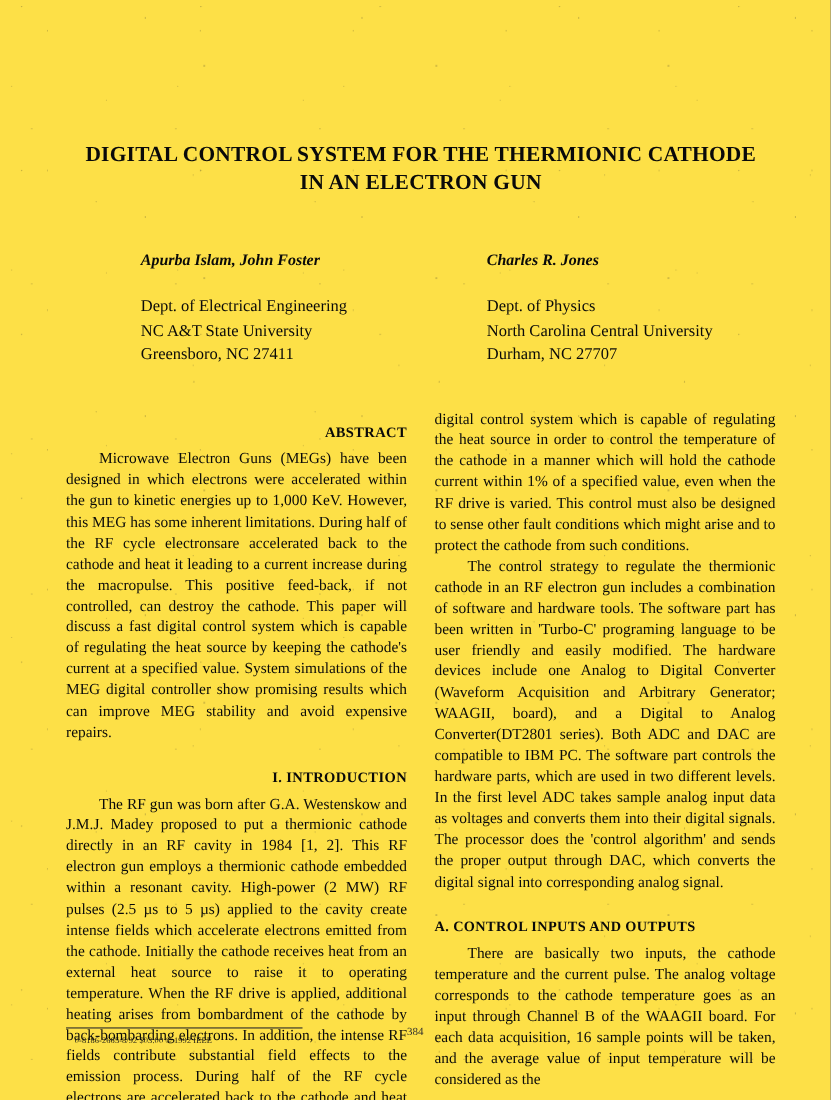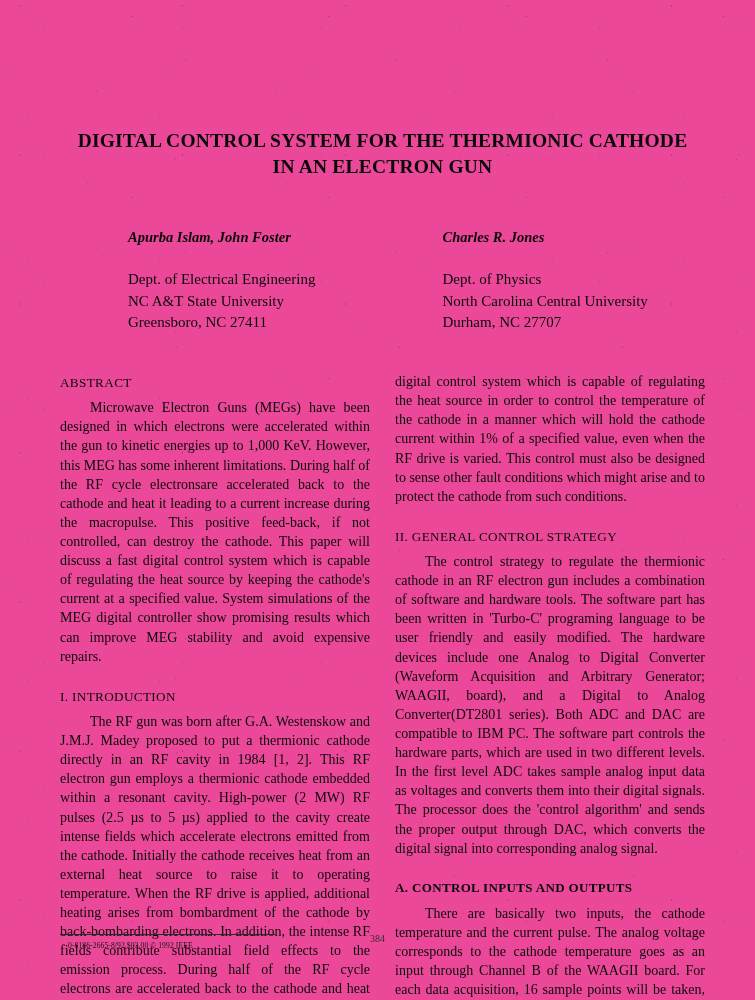--- a/index.html
+++ b/index.html
@@ -6,21 +6,21 @@
   html, body {
     margin: 0;
     padding: 0;
     background: #888;
   }
   .page {
     position: relative;
     width: 755px;
     height: 1000px;
     margin: 0 auto;
-    background: #ec4899;
+    background: #fde047;
     overflow: hidden;
     font-family: "Liberation Serif", "DejaVu Serif", serif;
     color: #0a0a0a;
     box-sizing: border-box;
   }
   
   .scan-noise {
     position: absolute;
     inset: 0;
     pointer-events: none;
@@ -92,24 +92,24 @@
     margin-top: 38px;
   }
   .col {
     width: 310px;
     box-sizing: border-box;
   }
   .col.left  { margin-right: 25px; }
 
   .sec-head {
     font-size: 13.2px;
-    font-weight: normal;
-    text-align: left;
+    font-weight: bold;
+    text-align: right;
     letter-spacing: 0.35px;
-    margin: 2px 0 7px 0;
+    margin: 12px 0 7px 0;
     line-height: 1.3;
   }
   .sec-head.spaced-before { margin-top: 22px; }
   .sub-head {
     font-size: 13px;
     font-weight: bold;
     text-align: left;
     letter-spacing: 0.35px;
     margin: 22px 0 7px 0;
     line-height: 1.3;
@@ -187,21 +187,20 @@
         <h2 class="sec-head">ABSTRACT</h2>
         <p class="body">Microwave Electron Guns (MEGs) have been designed in which electrons were accelerated within the gun to kinetic energies up to 1,000 KeV. However, this MEG has some inherent limitations. During half of the RF cycle electronsare accelerated back to the cathode and heat it leading to a current increase during the macropulse. This positive feed-back, if not controlled, can destroy the cathode.  This paper will discuss a fast digital control system which is capable of  regulating the heat source by keeping the cathode's current at a specified  value.  System simulations of the MEG digital controller show promising results which can improve MEG stability and avoid expensive repairs.</p>
 
         <h2 class="sec-head spaced-before">I.  INTRODUCTION</h2>
         <p class="body">The RF gun was born after G.A. Westenskow and J.M.J. Madey proposed to put a thermionic cathode  directly in an RF cavity in 1984 [1, 2]. This RF electron gun employs a thermionic cathode embedded within a resonant cavity.  High-power (2 MW) RF pulses (2.5 µs to 5 µs) applied to the cavity create intense fields which accelerate electrons emitted from the cathode.  Initially the cathode receives heat from an external heat source to raise it to operating temperature.  When the RF drive is applied,  additional heating arises from bombardment of the cathode by back-bombarding electrons.   In addition,  the intense RF fields contribute substantial field effects to the emission process.   During half of the RF cycle electrons are accelerated back to the cathode and heat it leading to a current increase during the macropulse.  This constitute a positive feedback which can cause unstable operation or even destroy the cathode if not controlled.   It is desirable to design a fast</p>
       </div>
 
       <div class="col right">
         <p class="body cont">digital control system which is capable of regulating the heat source in order to control the temperature of the cathode in a manner which will hold the cathode current within  1% of a specified value,  even when the RF drive is varied.  This control must also be designed to sense other fault conditions which might arise and to protect the cathode from such conditions.</p>
 
-        <h2 class="sec-head spaced-before">II.  GENERAL CONTROL STRATEGY</h2>
         <p class="body">The control strategy to regulate the thermionic cathode in an RF electron gun includes a combination of software and hardware tools.  The software part has been written  in  'Turbo-C' programing  language  to  be user friendly and easily modified.   The hardware devices include one Analog to Digital Converter (Waveform Acquisition and Arbitrary Generator;  WAAGII, board), and a Digital to Analog Converter(DT2801 series). Both ADC and DAC are compatible to IBM PC.   The software part controls the hardware parts,  which are used in two different levels.  In the first level  ADC takes sample analog input data as voltages and converts them into their digital signals.  The processor does the 'control algorithm' and sends the proper output through DAC,  which converts the digital signal into corresponding analog signal.</p>
 
         <h3 class="sub-head">A. CONTROL INPUTS AND OUTPUTS</h3>
         <p class="body">There are basically two inputs,  the cathode temperature and the current pulse.  The analog voltage corresponds to the cathode temperature goes as an input through Channel B of the  WAAGII board. For each data acquisition,  16 sample points will be taken,  and the average value of input temperature will be considered as the</p>
       </div>
 
     </div>
   </div>
 
   <div class="footer-rule"></div>

